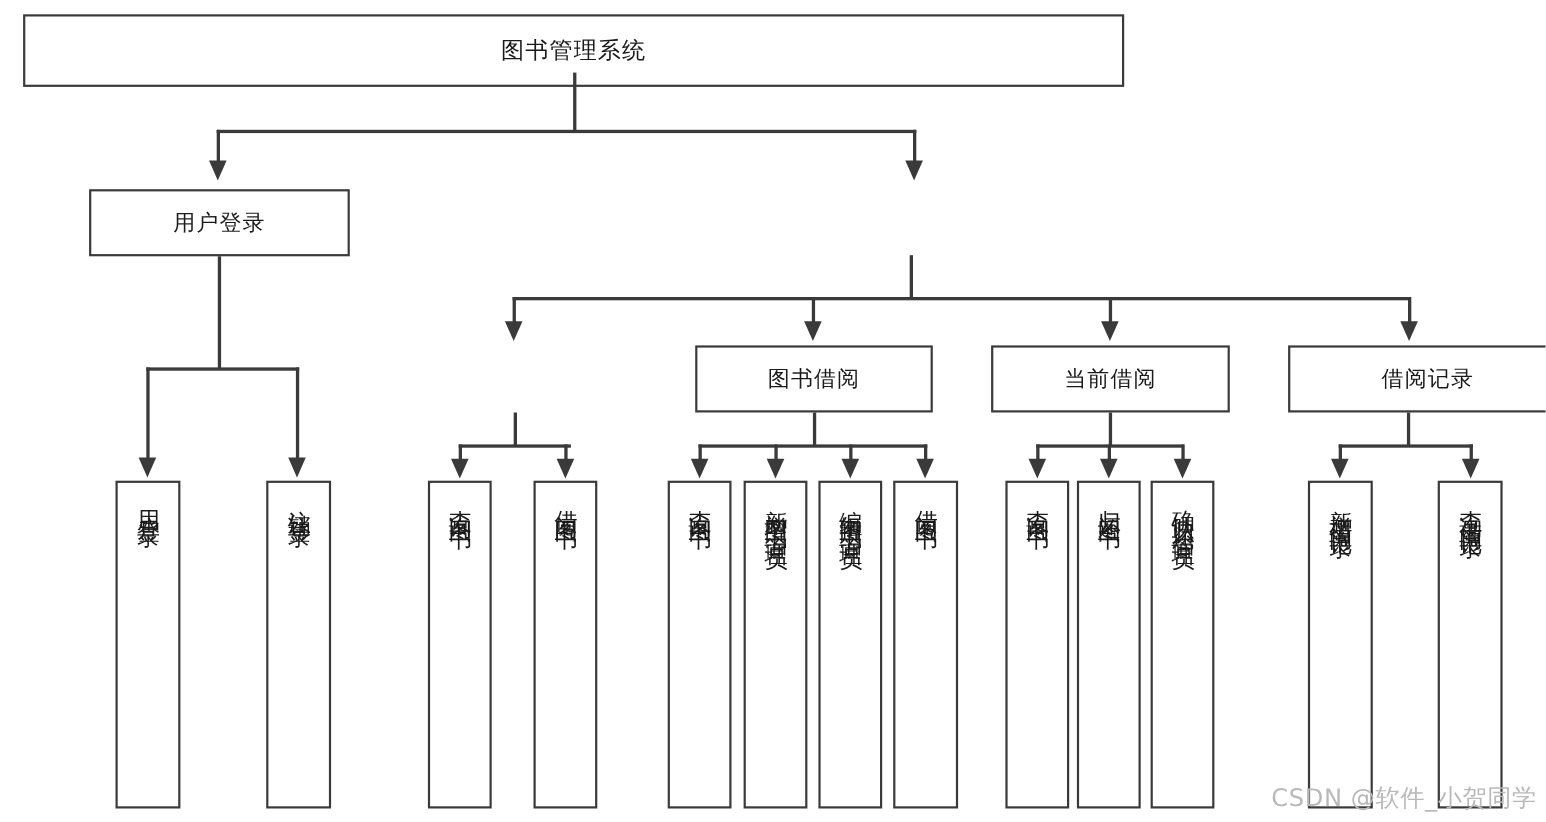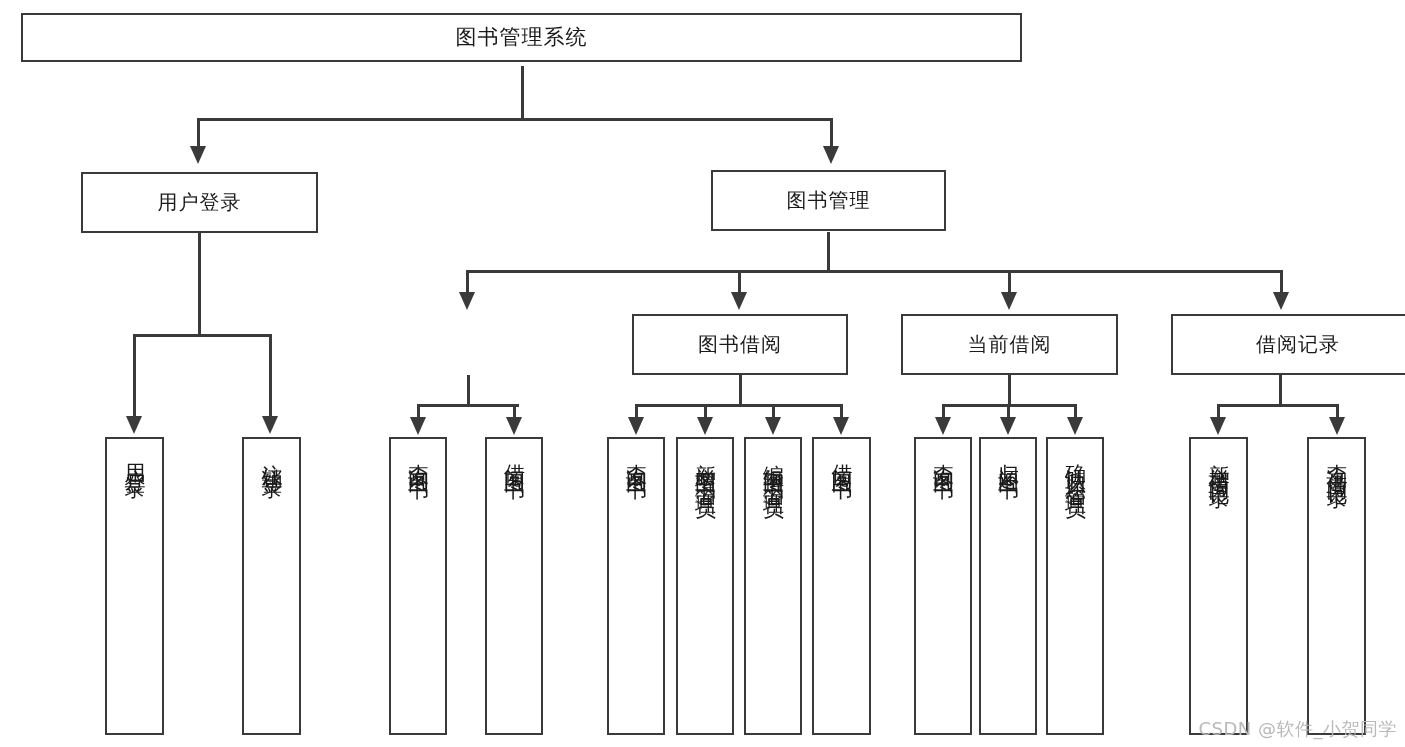--- a/index.html
+++ b/index.html
@@ -27,21 +27,21 @@
     letter-spacing:1px;
   }
   .node .label{
     display:block;
     text-align:center;
     line-height:1.15;
     white-space:pre;
   }
   
   .node.root{
-    left:21px;top:13px;width:1001px;height:49px;
+    left:21px;top:13px;width:1001px;height:66px;
     font-size:21px;
   }
   
   .node.lvl2{
     height:61px;
     font-size:20px;
   }
   
   .node.lvl3{
     height:61px;
@@ -70,21 +70,21 @@
     position:absolute;
     width:0;height:0;
     border-left:8px solid transparent;
     border-right:8px solid transparent;
     border-top:18px solid #3a3a3a;
   }
   
   #watermark{
     position:absolute;
     right:8px;bottom:6px;
-    font-size:18px;
+    font-size:22px;
     color:#b9b9b9;
     letter-spacing:.5px;
     white-space:nowrap;
     pointer-events:none;
     font-family:"DejaVu Sans","Liberation Sans",sans-serif;
   }
 </style>
 </head>
 <body>
 
@@ -99,23 +99,20 @@
   <div class="edge h" style="left:197px;top:118px;width:636px;"></div>
 
   <div class="edge v" style="left:197px;top:118px;height:30px;"></div>
   <div class="arrow" style="left:190px;top:146px;"></div>
 
   <div class="edge v" style="left:830px;top:118px;height:30px;"></div>
   <div class="arrow" style="left:823px;top:146px;"></div>
 
   <div class="node lvl2" style="left:81px;top:172px;width:237px;">
     <span class="label">用户登录</span>
-  </div>
-  <div class="node lvl2" style="left:711px;top:170px;width:235px;">
-    <span class="label">图书管理</span>
   </div>
 
   <div class="edge v" style="left:198px;top:233px;height:103px;"></div>
   <div class="edge h" style="left:133px;top:334px;width:139px;"></div>
   <div class="edge v" style="left:133px;top:334px;height:84px;"></div>
   <div class="arrow" style="left:126px;top:416px;"></div>
   <div class="edge v" style="left:269px;top:334px;height:84px;"></div>
   <div class="arrow" style="left:262px;top:416px;"></div>
 
   <div class="edge v" style="left:827px;top:232px;height:40px;"></div>

